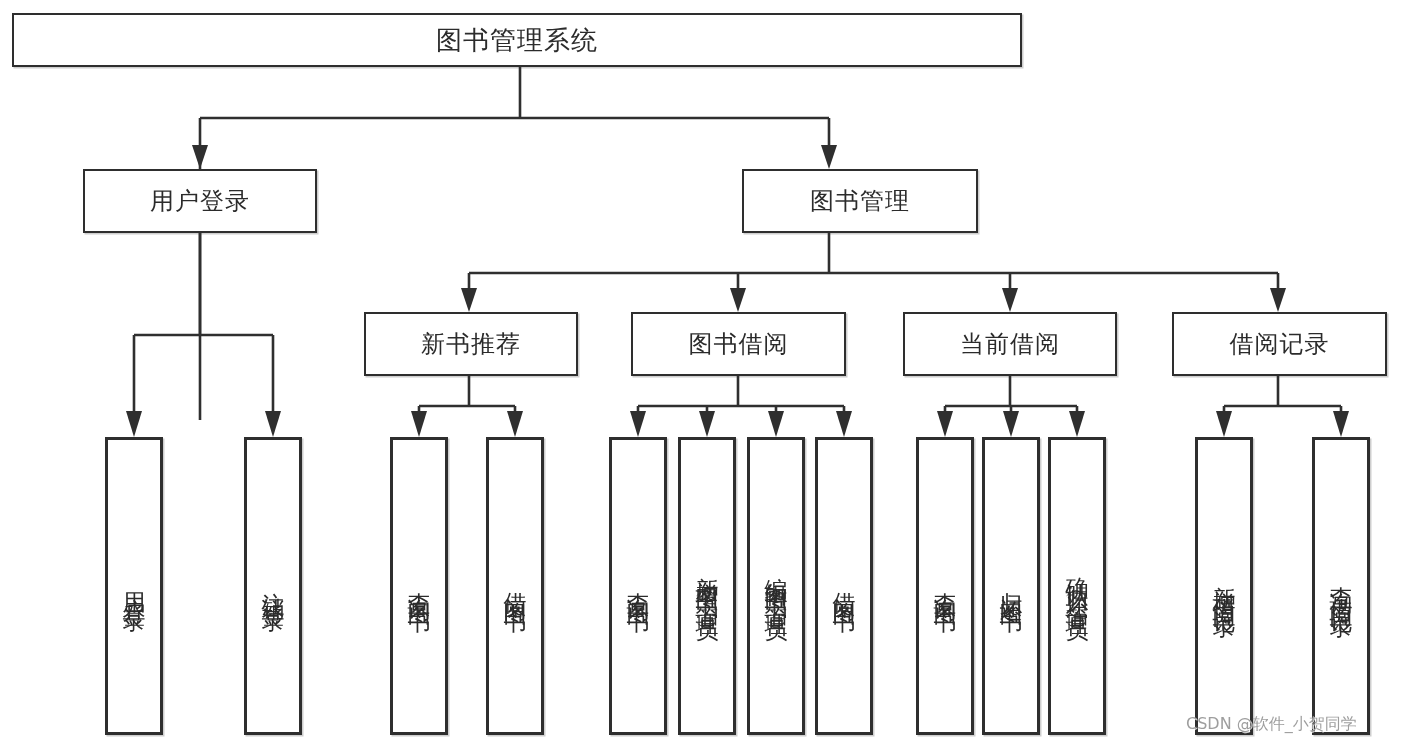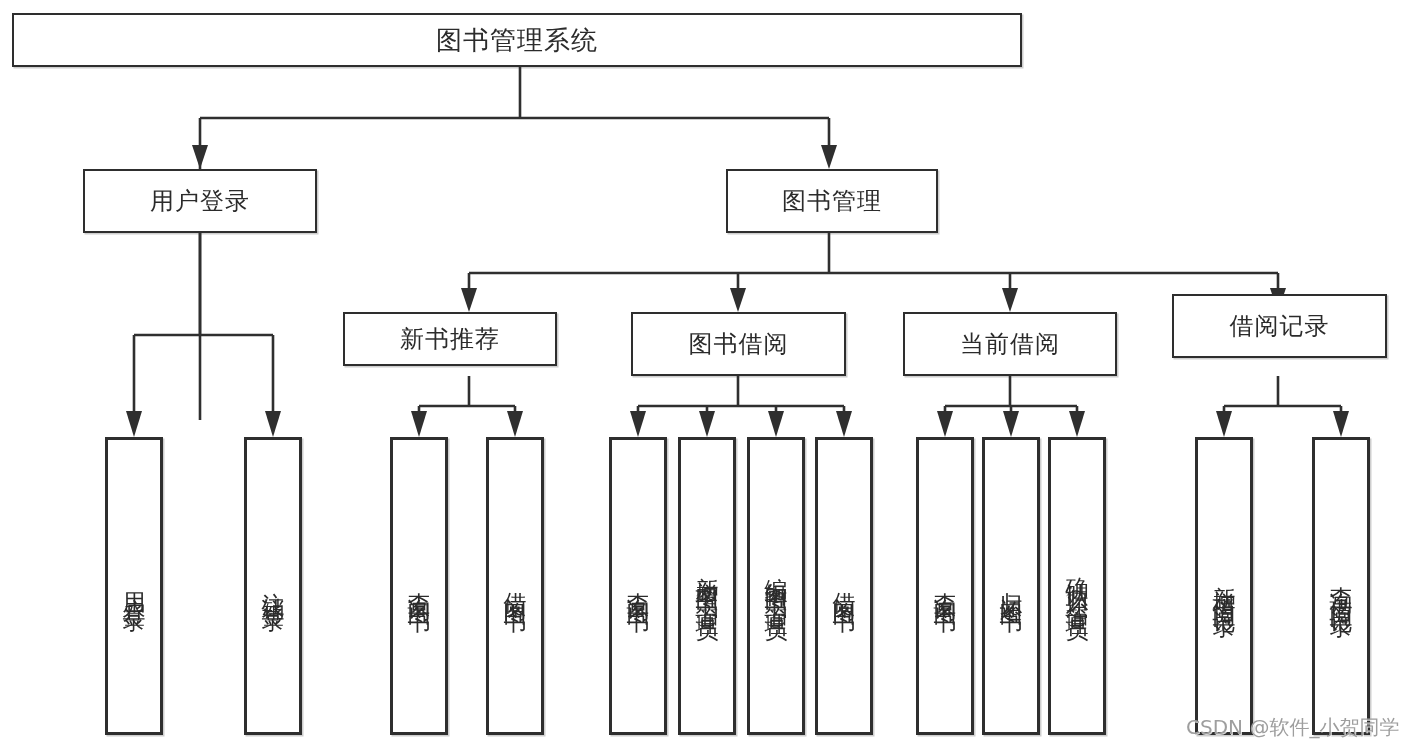--- a/index.html
+++ b/index.html
@@ -45,25 +45,25 @@
     display: flex;
     align-items: center;
     justify-content: center;
     color: var(--text);
   }
 
   .node-h { font-size: 24px; letter-spacing: 1px; }
 
   .node-root  { left: 12px;   top: 13px;  width: 1010px; height: 54px; font-size: 26px; }
   .node-l2a   { left: 83px;   top: 169px; width: 234px;  height: 64px; }
-  .node-l2b   { left: 726px;  top: 169px; width: 212px;  height: 64px; }
-  .node-l3a   { left: 343px;  top: 312px; width: 214px;  height: 54px; }
+  .node-l2b   { left: 742px;  top: 169px; width: 236px;  height: 64px; }
+  .node-l3a   { left: 364px;  top: 312px; width: 214px;  height: 64px; }
   .node-l3b   { left: 631px;  top: 312px; width: 215px;  height: 64px; }
   .node-l3c   { left: 903px;  top: 312px; width: 214px;  height: 64px; font-family: Liberation Serif, serif; }
-  .node-l3d   { left: 1172px; top: 294px; width: 215px;  height: 64px; }
+  .node-l3d   { left: 1172px; top: 312px; width: 215px;  height: 64px; }
 
   .leaf {
     position: absolute;
     top: 437px;
     width: 58px;
     height: 298px;
     background: var(--background);
     border: 3px solid var(--box-border);
     box-shadow: 1.5px 1.5px 0 rgba(60,60,60,0.25);
     display: flex;
@@ -91,21 +91,21 @@
   .leaf-9  { left: 916px; }
   .leaf-10 { left: 982px; }
   .leaf-11 { left: 1048px; }
   .leaf-12 { left: 1195px; }
   .leaf-13 { left: 1312px; }
 
   .watermark {
     position: absolute;
     left: 1186px;
     top: 714px;
-    font-size: 20px;
+    font-size: 16px;
     color: var(--watermark);
     white-space: nowrap;
     z-index: 5;
     text-shadow: 1px 1px 0 rgba(255,255,255,0.8);
   }
 </style>
 </head>
 <body>
 
 <div class="canvas">

